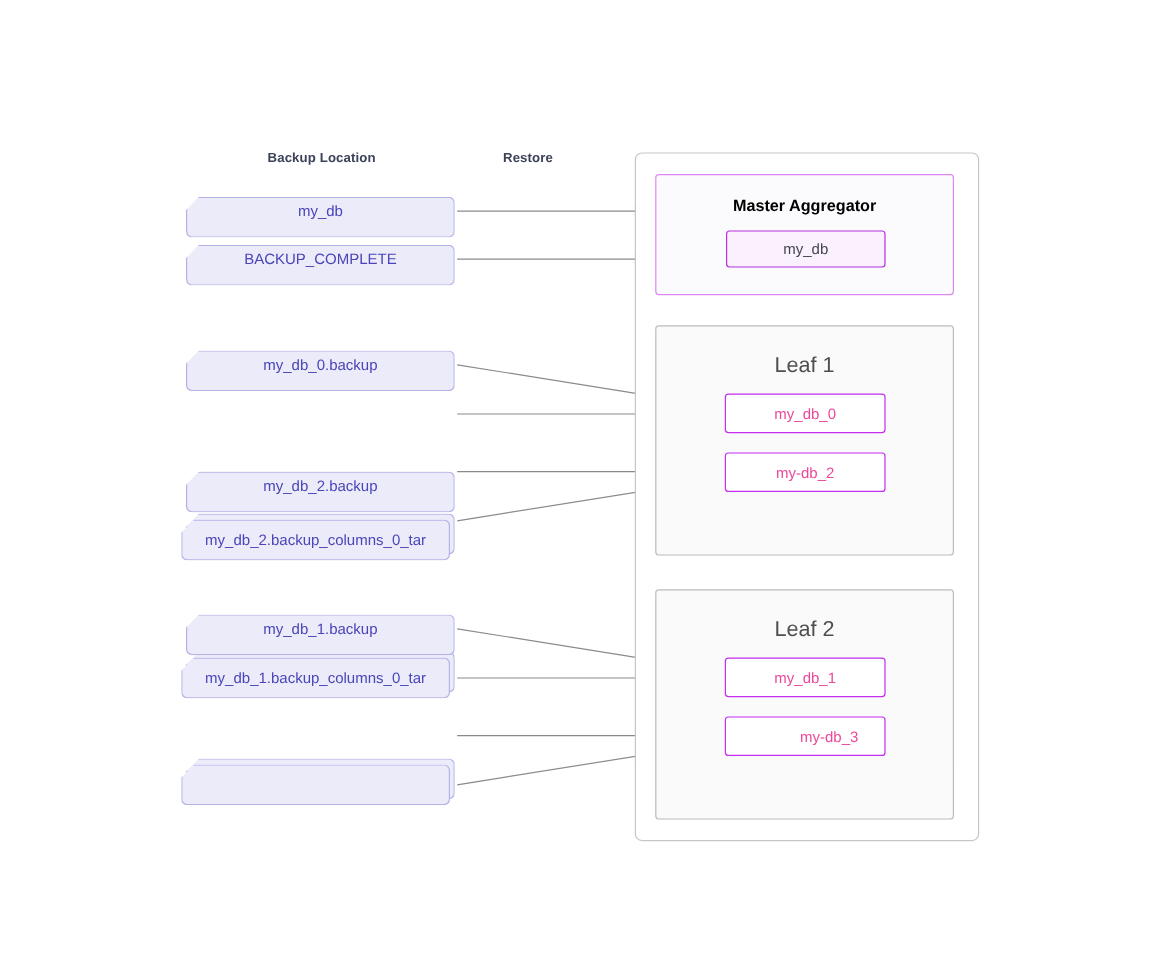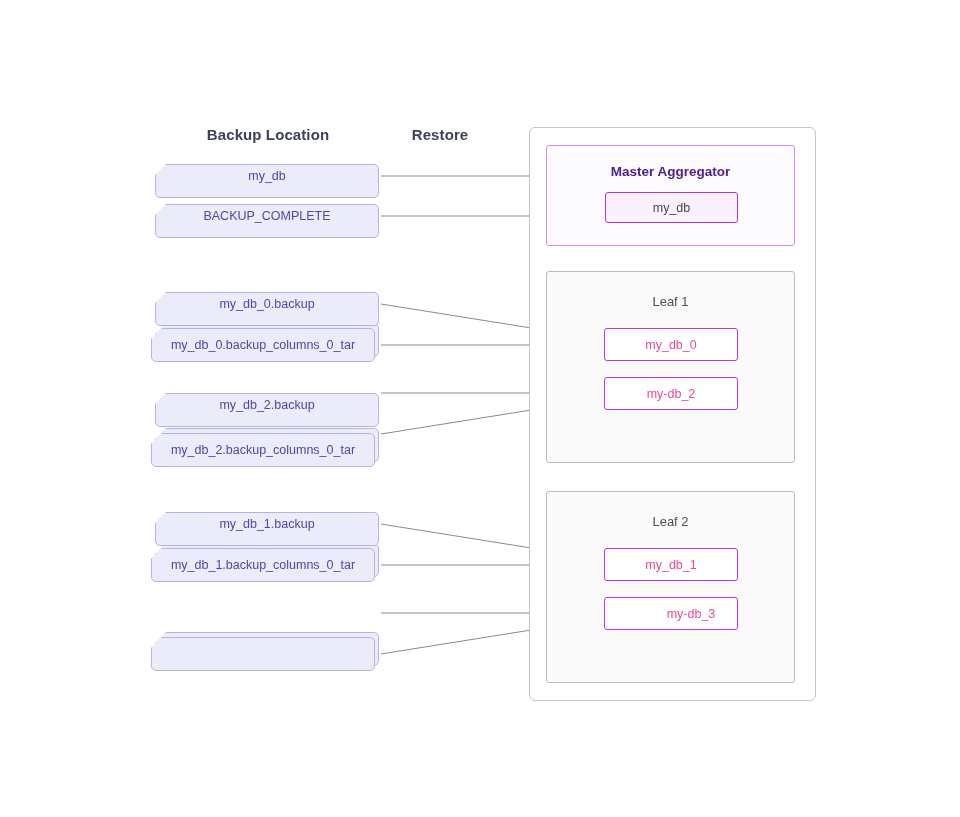--- a/index.html
+++ b/index.html
@@ -16,21 +16,21 @@
     position: relative;
     width: 960px;
     height: 817px;
     background: #ffffff;
     overflow: hidden;
   }
 
   
   .col-heading {
     position: absolute;
-    font-size: 15px;
+    font-size: 11px;
     font-weight: 600;
     color: #3c4257;
     letter-spacing: 0.1px;
     white-space: nowrap;
     text-align: center;
   }
 
   
   .file-wrap {
     position: absolute;
@@ -141,25 +141,25 @@
     position: absolute;
     left: 0;
     right: 0;
     text-align: center;
     white-space: nowrap;
   }
   .node-title.master-title {
     top: 18px;
     font-size: 13.5px;
     font-weight: 700;
-    color: #4c1d95;
+    color: #000000;
   }
   .node-title.leaf-title {
     top: 22px;
-    font-size: 13px;
+    font-size: 18px;
     font-weight: 400;
     color: #4f4f4f;
   }
 
   .db-box {
     position: absolute;
     box-sizing: border-box;
     border-radius: 3px;
     display: flex;
     align-items: center;
@@ -218,29 +218,20 @@
     <div class="file-label">BACKUP_COMPLETE</div>
   </div>
 
   <div class="file-wrap" style="left:155px; top:287px;">
     <div class="file-shape front">
         <span class="corner-cut"></span>
       </div>
     <div class="file-label">my_db_0.backup</div>
   </div>
 
-  <div class="file-wrap stacked" style="left:151px; top:323px;">
-    <div class="file-shape back">
-        <span class="corner-cut"></span>
-      </div>
-    <div class="file-shape front">
-        <span class="corner-cut"></span>
-      </div>
-    <div class="file-label">my_db_0.backup_columns_0_tar</div>
-  </div>
 
   <div class="file-wrap" style="left:155px; top:388px;">
     <div class="file-shape front">
         <span class="corner-cut"></span>
       </div>
     <div class="file-label">my_db_2.backup</div>
   </div>
 
   <div class="file-wrap stacked" style="left:151px; top:428px;">
     <div class="file-shape back">

